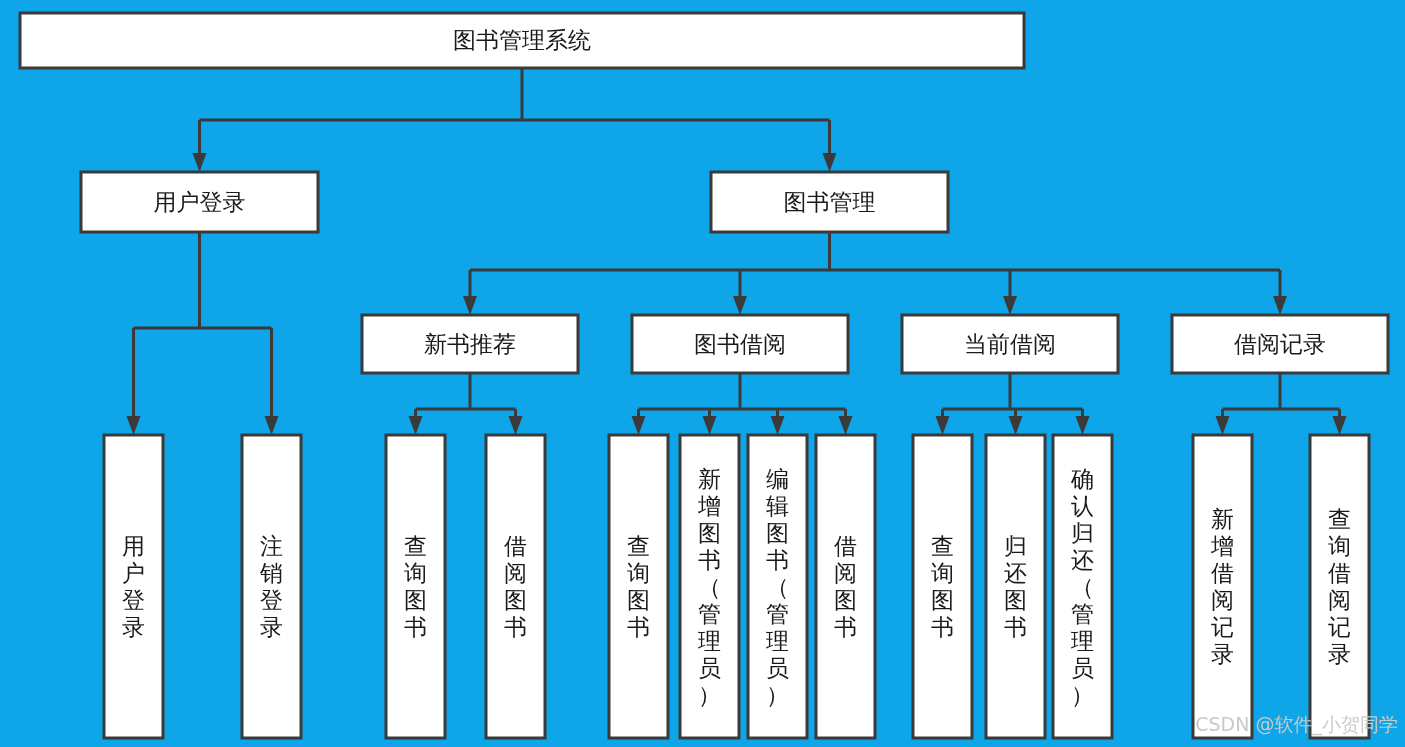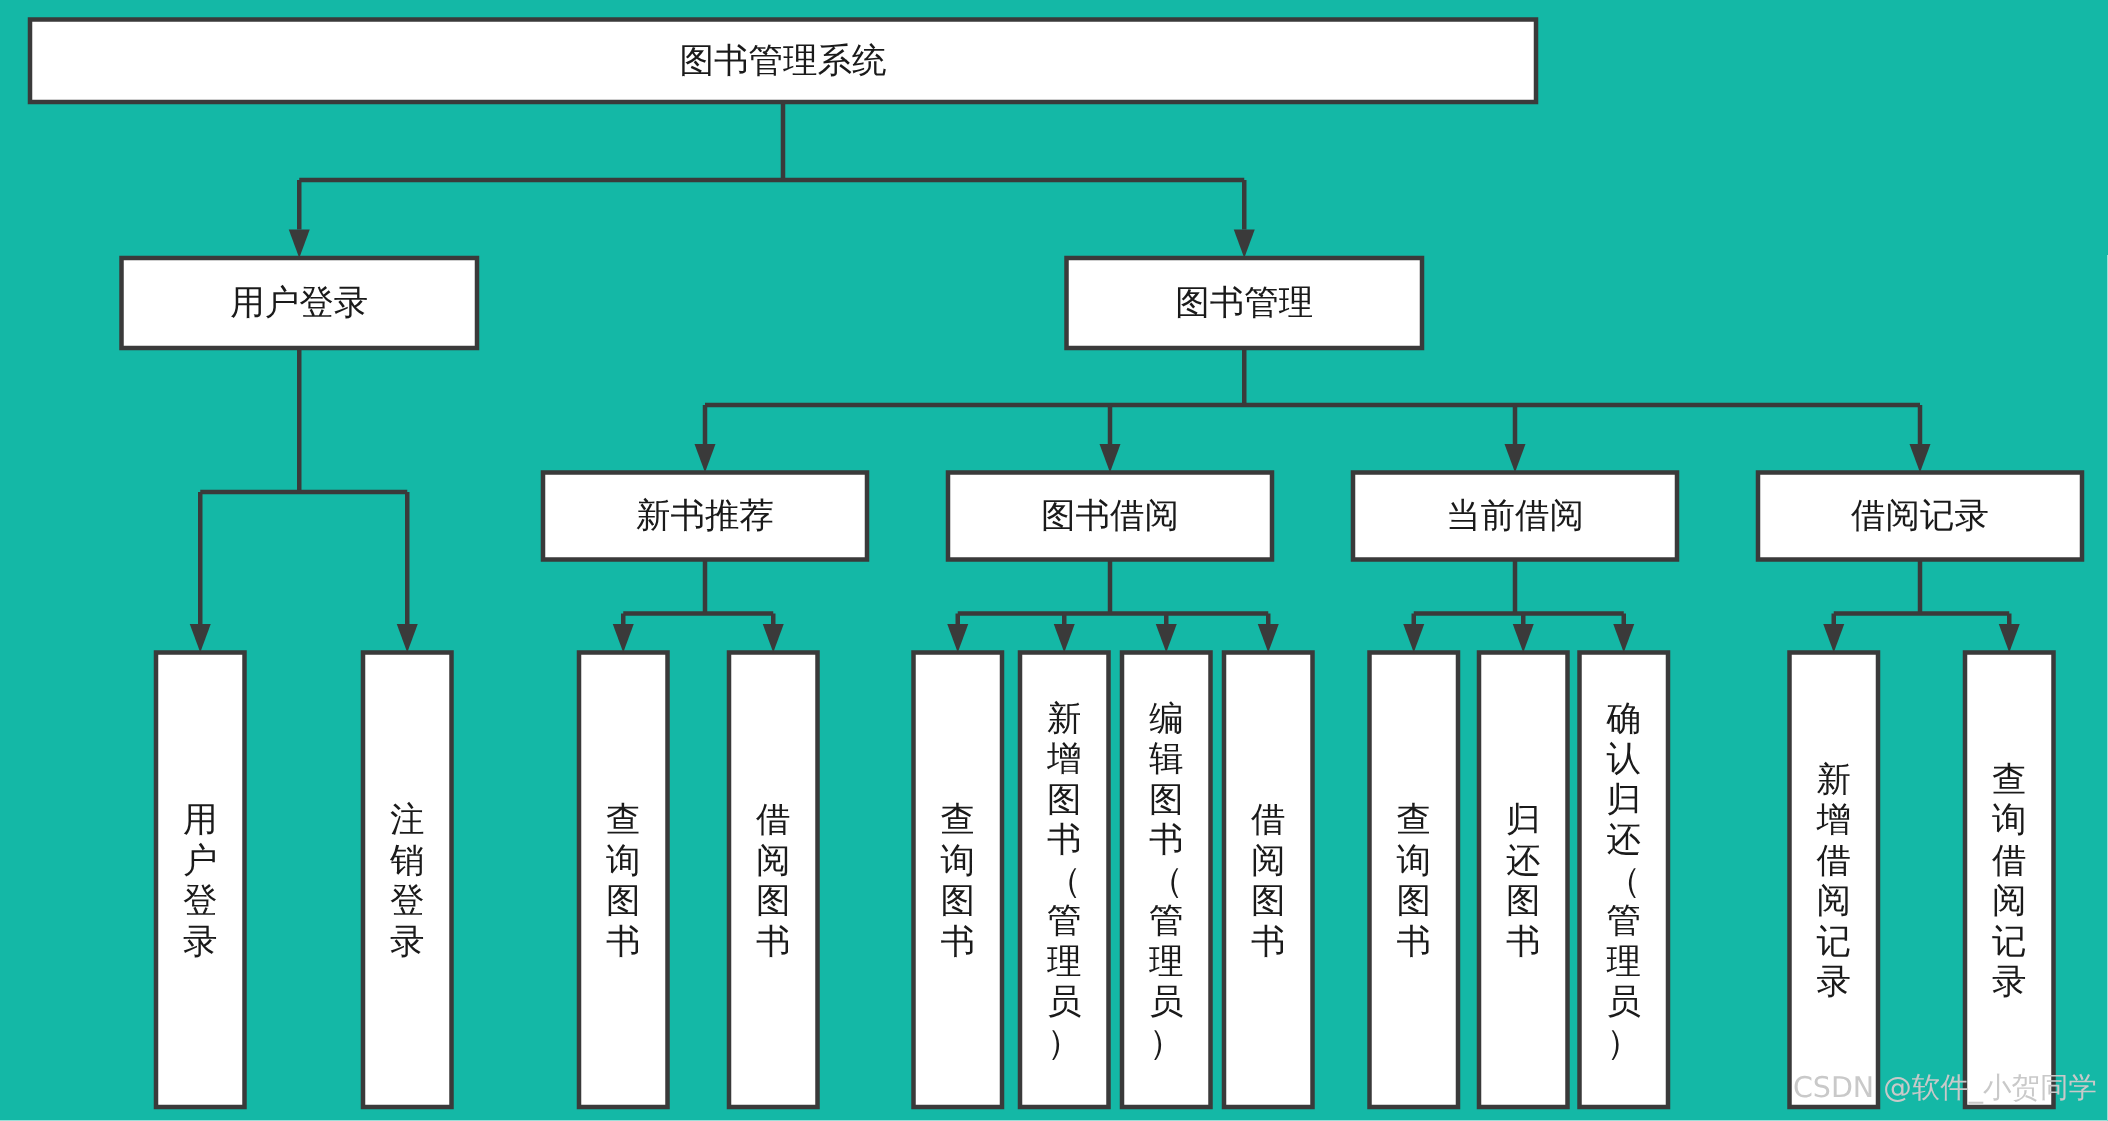--- a/index.html
+++ b/index.html
@@ -8,21 +8,21 @@
     padding: 0;
     background: #ffffff;
   }
   body {
     font-family: "DejaVu Sans", "Liberation Sans", sans-serif;
   }
   #diagram-root {
     position: relative;
     width: 1405px;
     height: 747px;
-    background: #14b8a6;
+    background: #0ea5e9;
     overflow: hidden;
   }
   svg#tree-svg {
     position: absolute;
     left: 0;
     top: 0;
     width: 1405px;
     height: 747px;
     display: block;
   }

